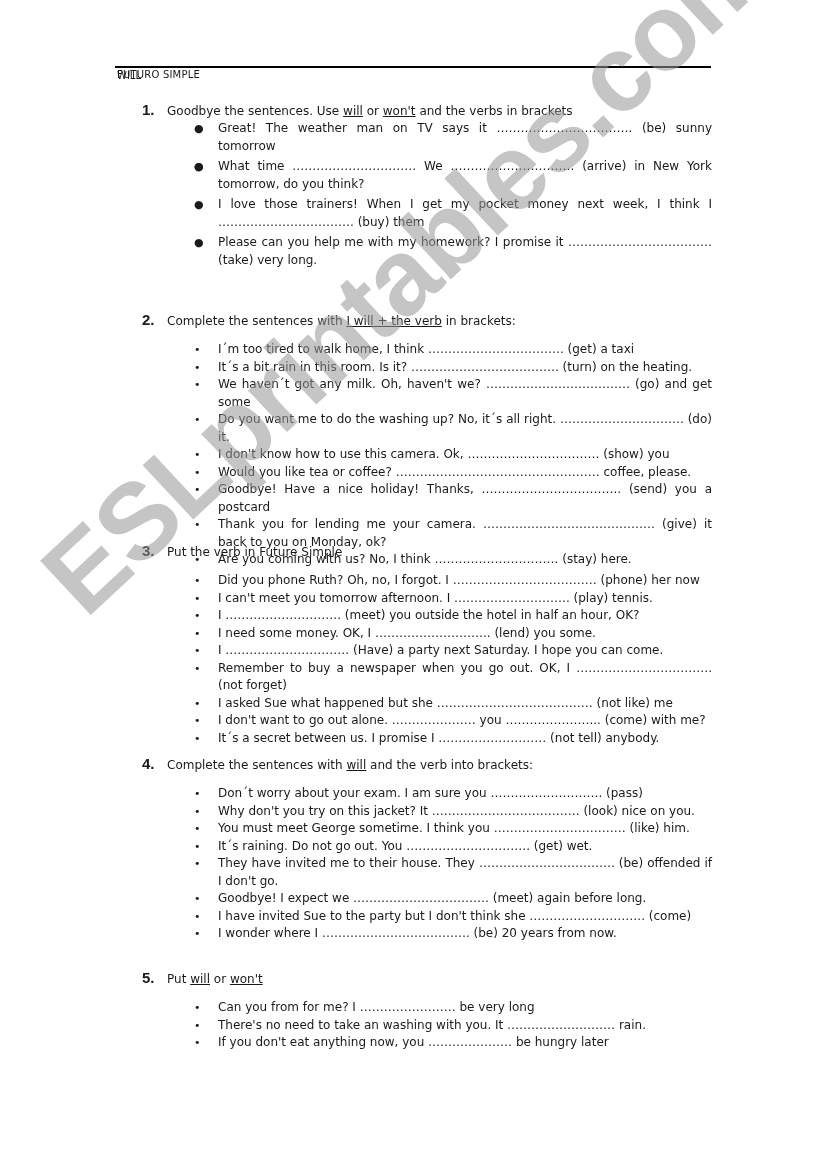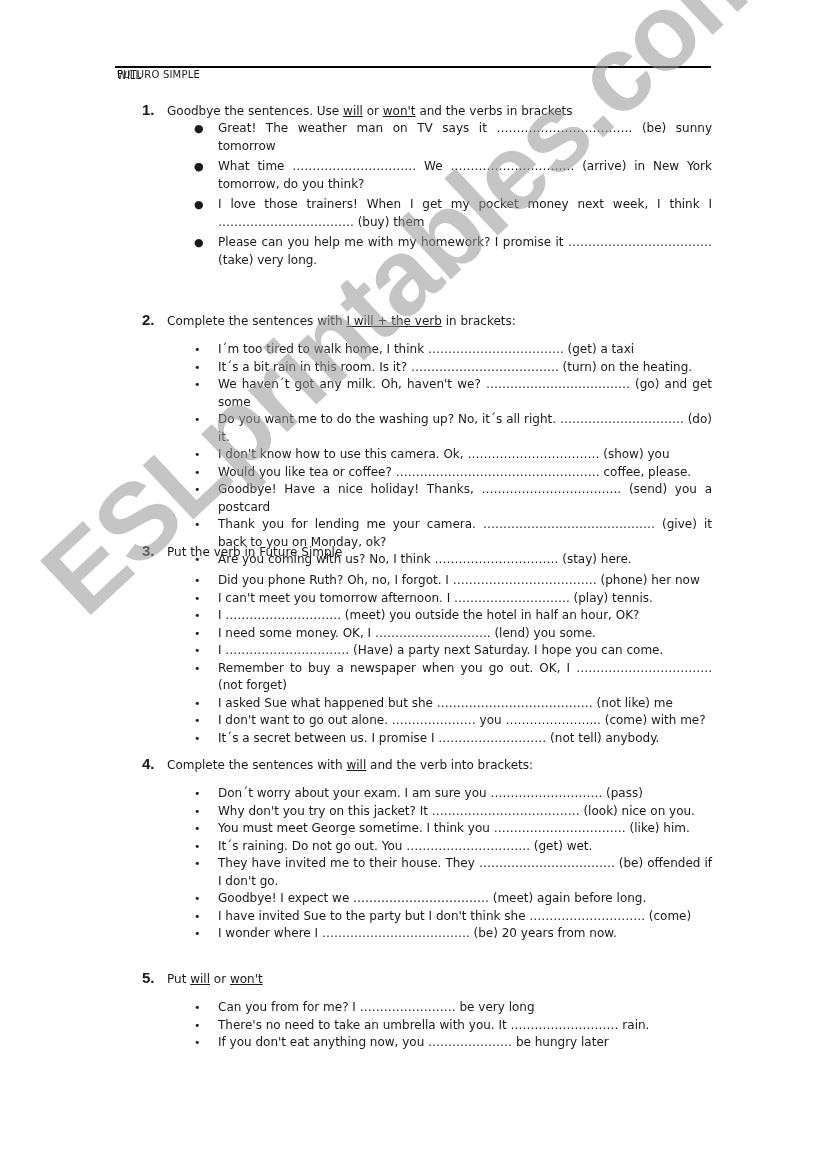--- a/index.html
+++ b/index.html
@@ -107,19 +107,19 @@
   </div>
 
   <div class="section" style="top:969px;">
     <div class="sec-head">
       <span class="sec-num">5.</span>
       <span class="sec-text"><span>Put </span><u>will</u><span> or </span><u>won't</u></span>
     </div>
     <div class="gap"></div>
     <ul class="items">
       <li><span class="bullet">•</span><span>Can you from for me? I …………………… be very long</span></li>
-      <li><span class="bullet">•</span><span>There's no need to take an umbrella with you. It ……………………… rain.</span></li>
+      <li><span class="bullet">•</span><span>There's no need to take an washing with you. It ……………………… rain.</span></li>
       <li><span class="bullet">•</span><span>If you don't eat anything now, you ………………… be hungry later</span></li>
     </ul>
   </div>
 
   <div class="wm">ESLprintables.com</div>
 </div>
 
 </body></html>

